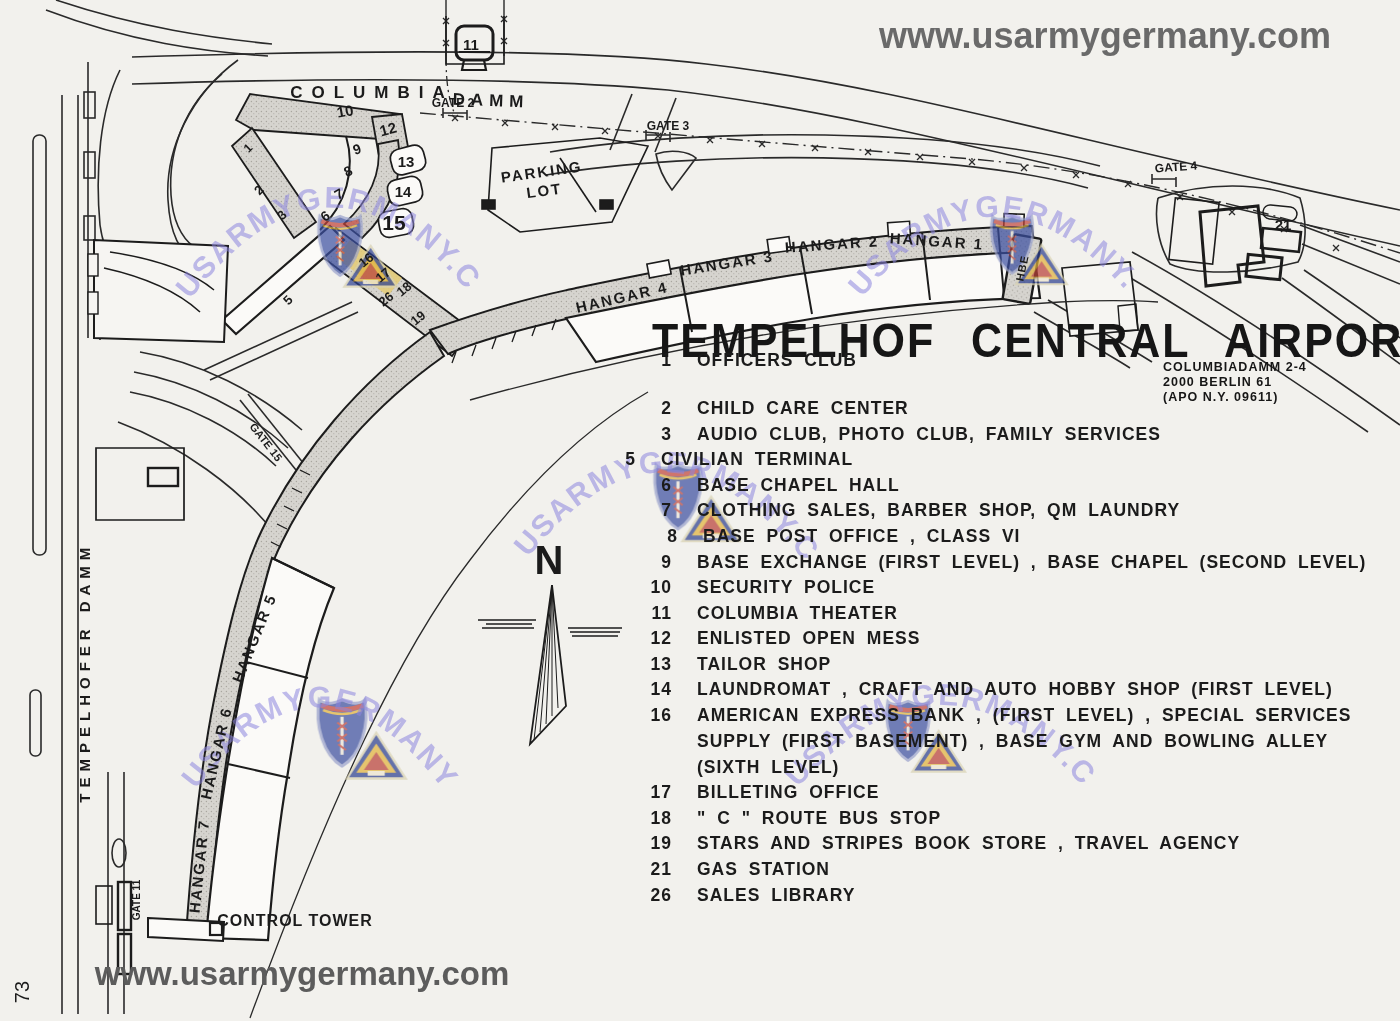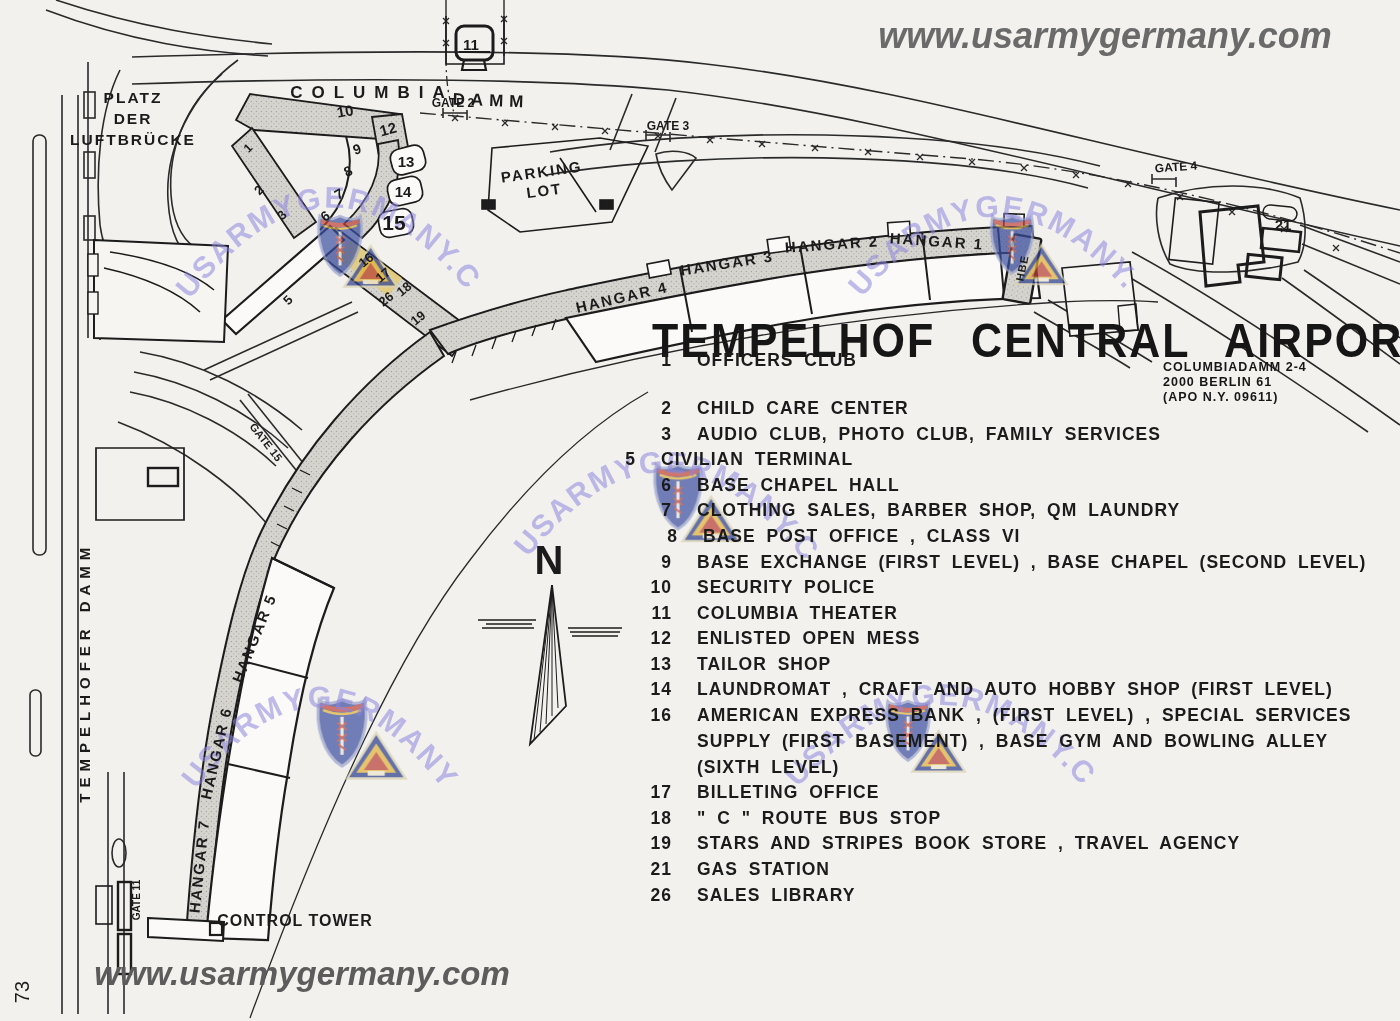--- a/index.html
+++ b/index.html
@@ -1,21 +1,21 @@
 <!DOCTYPE html>
 <html><head>
 <meta charset="utf-8">
 <style>
   html,body{margin:0;padding:0;}
   #stage{position:relative;width:1400px;height:1021px;background:#f2f1ed;overflow:hidden;
          font-family:"Liberation Sans",sans-serif;color:#1b1b1b;}
   #linework{position:absolute;left:0;top:0;}
   .c{position:absolute;transform:translate(-50%,-50%);white-space:nowrap;font-weight:bold;color:#1b1b1b;}
   .tl{position:absolute;white-space:nowrap;font-weight:bold;color:#161616;}
-  .url{color:#6a6a6a;font-weight:bold;letter-spacing:0px;font-style:italic;}
+  .url{color:#6a6a6a;font-weight:bold;letter-spacing:0px;}
   .title{font-size:43px;letter-spacing:2px;word-spacing:22px;transform:scale(1,1.1);transform-origin:left top;}
   .addr{font-size:12.5px;letter-spacing:1px;line-height:15px;}
   .lg-row{position:absolute;font-size:17.5px;font-weight:bold;letter-spacing:1px;word-spacing:5px;white-space:nowrap;}
   .lg-num{display:inline-block;width:30px;text-align:right;}
   .lg-txt{margin-left:25px;}
   .platz{text-align:center;line-height:21px;font-size:15.5px;letter-spacing:2px;}
   .pk{text-align:center;line-height:19px;font-size:15px;letter-spacing:2px;}
   .wmtxt{font-family:"Liberation Sans",sans-serif;font-weight:bold;}
 </style>
 </head>
@@ -244,25 +244,20 @@
     <text><textPath href="#wma3">USARMYGERMANY.COM</textPath></text>
     <text><textPath href="#wma4">USARMYGERMANY.COM</textPath></text>
     <text><textPath href="#wma5">USARMYGERMANY.COM</textPath></text>
   </g>
 </svg>
 
 <div class="c url" style="left:1105px;top:36px;font-size:36px;">www.usarmygermany.com</div>
 <div class="c url" style="left:302px;top:974px;font-size:33px;color:#5c5c5c;">www.usarmygermany.com</div>
 <div class="c" style="left:22px;top:992px;font-size:20px;transform:translate(-50%,-50%) rotate(-90deg);font-weight:normal;">73</div>
 
-<div class="c platz" style="left:133px;top:118px;">
-  <div>PLATZ</div>
-  <div>DER</div>
-  <div>LUFTBRÜCKE</div>
-</div>
 
 <div class="c" style="left:372px;top:93px;font-size:17px;letter-spacing:9px;">COLUMBIA</div>
 <div class="c" style="left:491px;top:101px;font-size:17px;letter-spacing:6px;transform:translate(-50%,-50%) rotate(2deg);">DAMM</div>
 <div class="c" style="left:84px;top:577px;font-size:15px;letter-spacing:6px;transform:translate(-50%,-50%) rotate(-90deg);">DAMM</div>
 <div class="c" style="left:84px;top:713px;font-size:15px;letter-spacing:6px;transform:translate(-50%,-50%) rotate(-90deg);">TEMPELHOFER</div>
 
 <div class="c" style="left:453px;top:103px;font-size:12px;">GATE 2</div>
 <div class="c" style="left:668px;top:126px;font-size:12px;">GATE 3</div>
 <div class="c" style="left:1176px;top:167px;font-size:12px;transform:translate(-50%,-50%) rotate(-4deg);">GATE 4</div>
 <div class="c" style="left:266px;top:442px;font-size:11px;transform:translate(-50%,-50%) rotate(52deg);">GATE 15</div>

